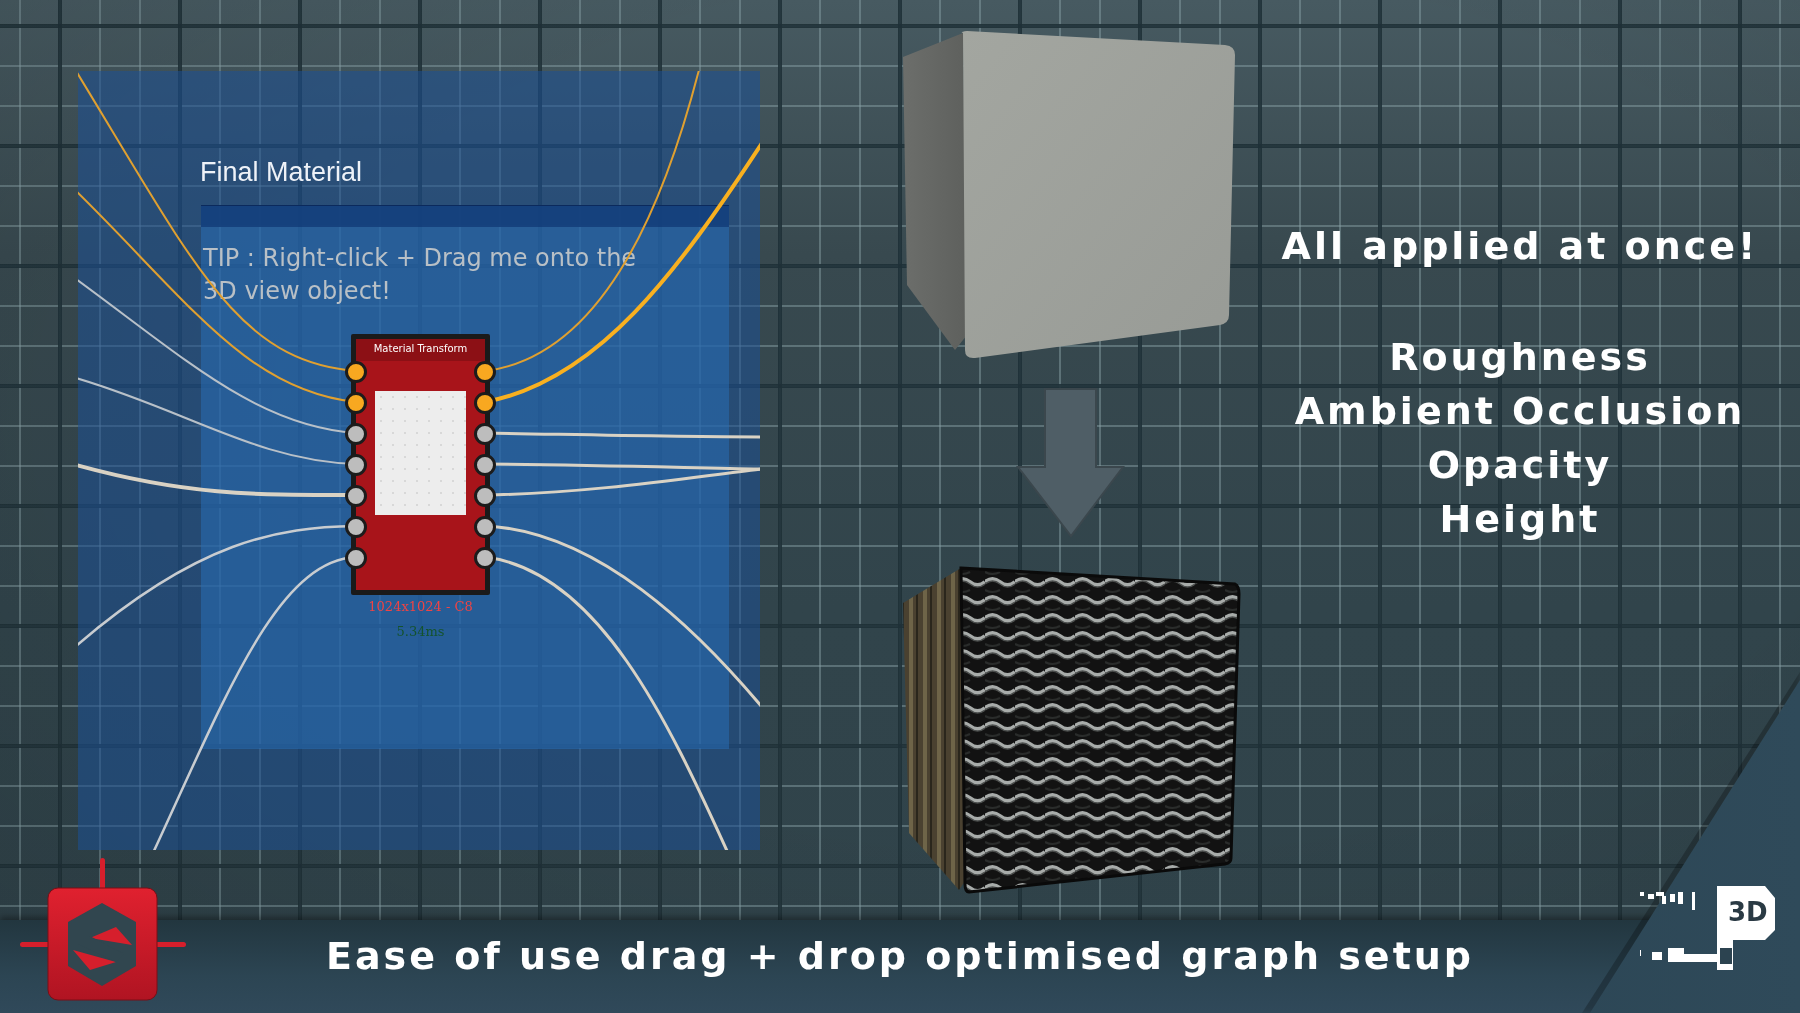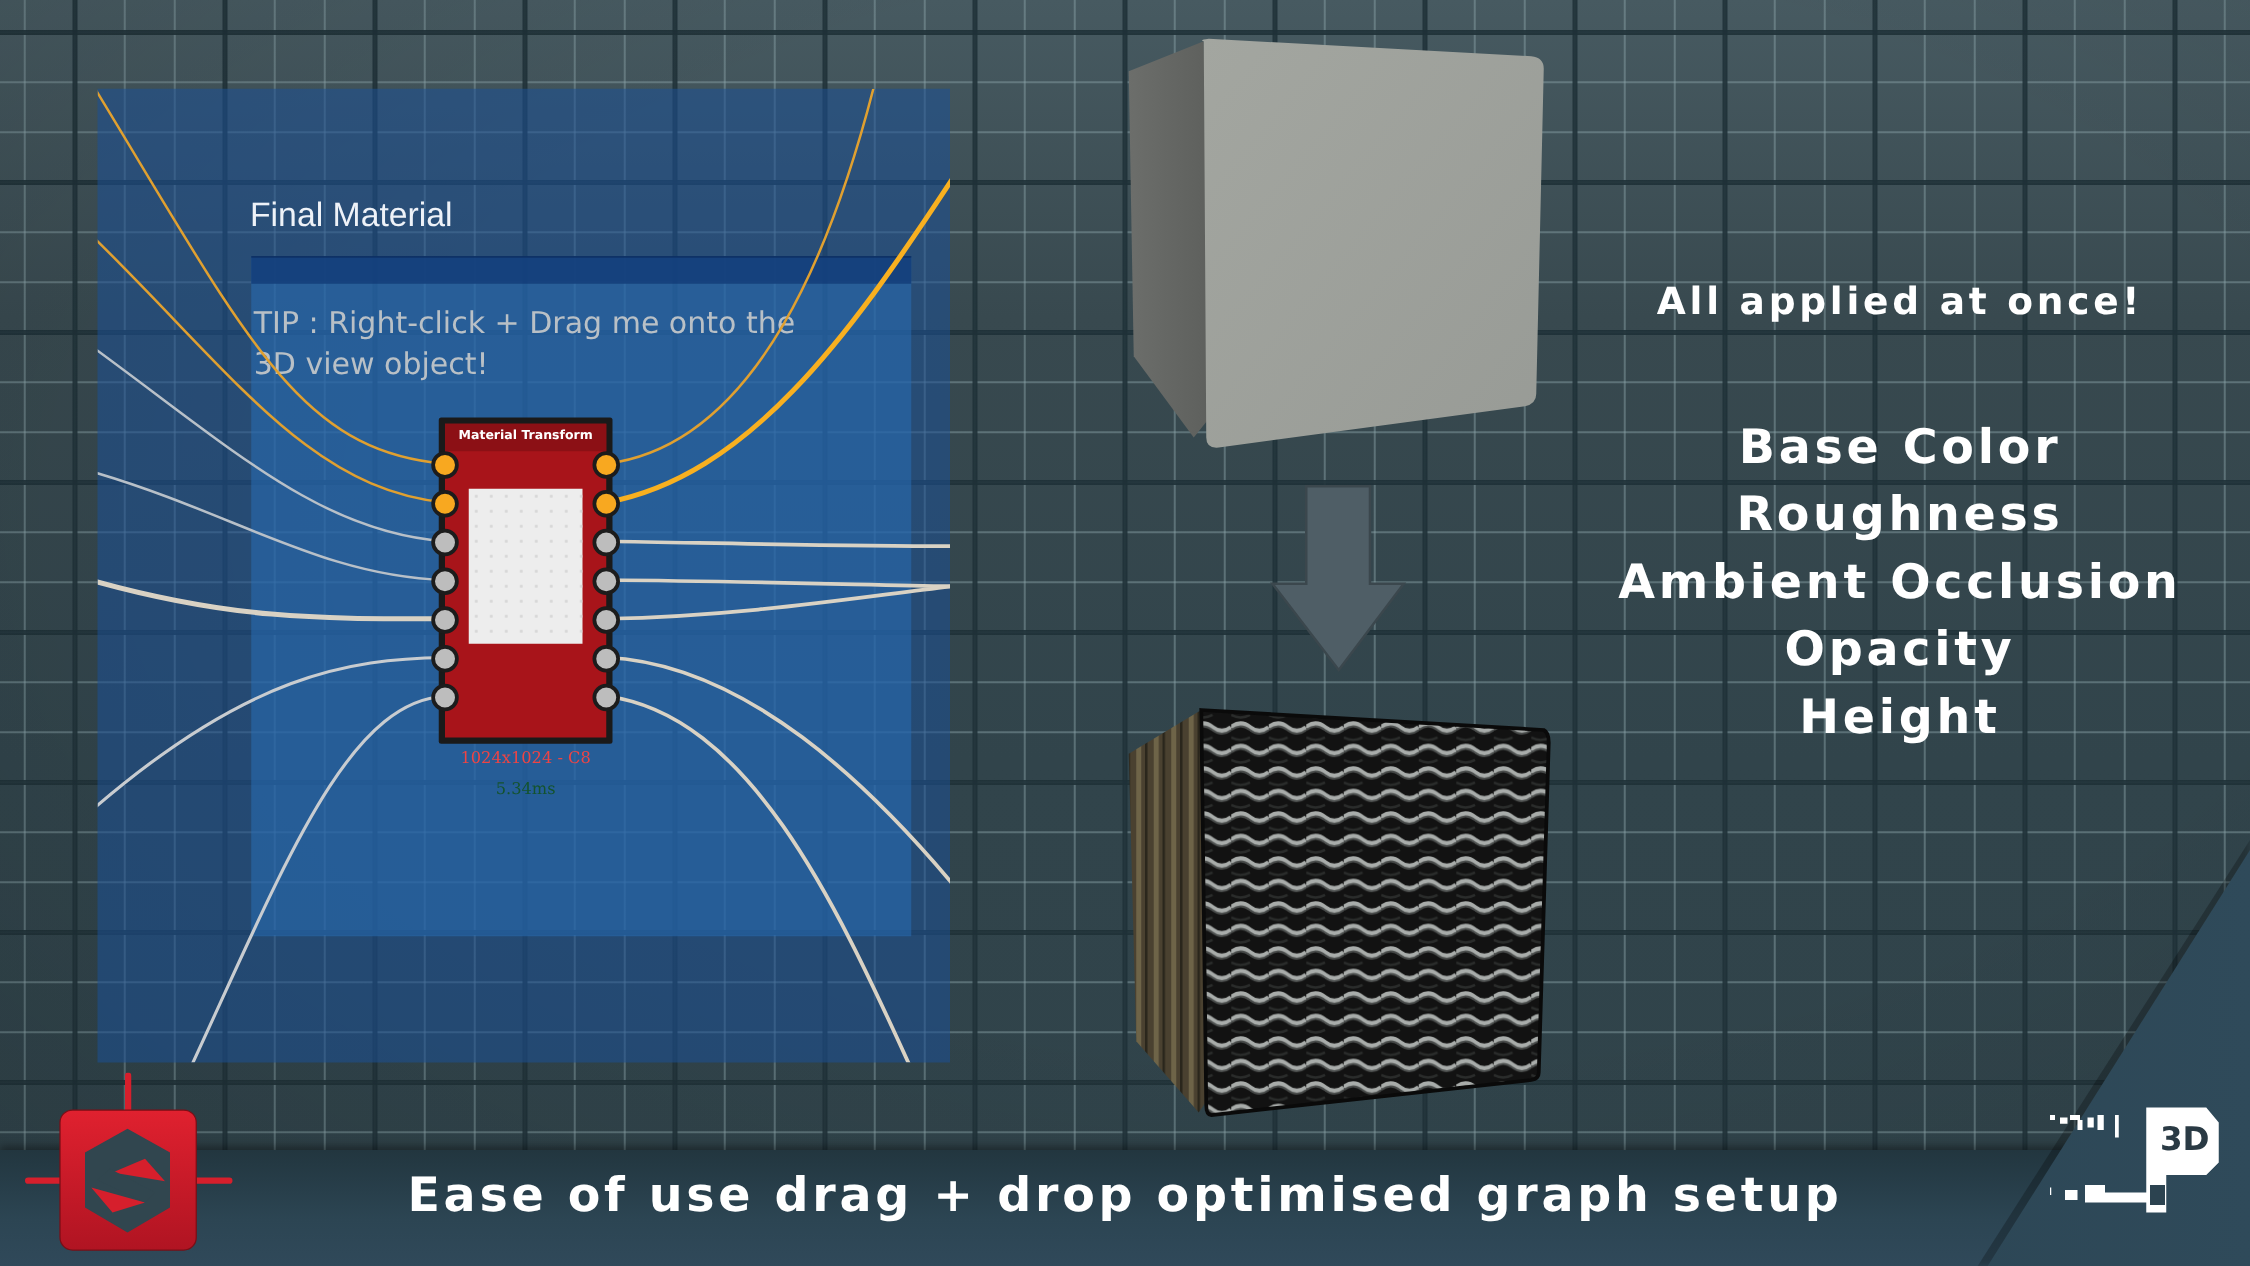--- a/index.html
+++ b/index.html
@@ -36,36 +36,36 @@
     position:absolute; left:123px; top:134px; width:528px; height:544px;
     background: rgba(40,110,180,0.55);
   }
   .frame-header { position:absolute; left:0; top:0; width:100%; height:21px; background: rgba(18,60,120,0.85); border-top:1px solid rgba(10,40,90,0.9); }
   .frame-tip { position:absolute; left:2px; top:37px; width:446px; color:#b9c0c6; font-size:24px; line-height:33px; }
   .wires { position:absolute; left:0; top:0; }
 
   .node { position:absolute; left:273px; top:263px; width:139px; height:261px; background:#1a1a1a; border-radius:2px; }
   .node-body { position:absolute; left:5px; top:5px; right:5px; bottom:5px; background:#a8141a; }
   .node-title-bar { position:absolute; left:0; right:0; top:0; height:22px; background:#8c1015; }
-  .node-title { position:absolute; left:0; right:0; top:4px; text-align:center; color:#fff; font-size:10px; font-weight:bold; font-family:"DejaVu Sans", sans-serif; }
+  .node-title { position:absolute; left:0; right:0; top:4px; text-align:center; color:#fff; font-size:10px; font-weight:normal; font-family:"DejaVu Sans", sans-serif; }
   .node-preview { position:absolute; left:19px; right:19px; top:52px; height:124px; background:#ededed;
     background-image: radial-gradient(circle, #d8d8d8 1px, transparent 1.5px); background-size: 12px 12px; }
   .port { position:absolute; width:16px; height:16px; border-radius:50%; border:3px solid #1c1c1c; box-sizing:content-box; }
   .port.y { background:#f8a820; }
   .port.g { background:#bdbdbd; }
   .node-res { position:absolute; left:273px; top:528px; width:139px; text-align:center; color:#ef4444; font-size:13px; font-family:"DejaVu Serif", serif; font-weight:normal; }
   .node-time { position:absolute; left:273px; top:553px; width:139px; text-align:center; color:#14532d; font-size:13px; font-family:"DejaVu Serif", serif; font-weight:normal; }
 
   
   .cube-svg { position:absolute; }
 
   .arrow { position:absolute; left:1015px; top:386px; }
 
   
-  .headline { position:absolute; left:1240px; top:224px; width:560px; text-align:center; color:#fff; font-size:30px; font-weight:bold; letter-spacing:3px; font-family:"DejaVu Sans", sans-serif; }
+  .headline { position:absolute; left:1240px; top:224px; width:560px; text-align:center; color:#fff; font-size:38px; font-weight:bold; letter-spacing:3px; font-family:"DejaVu Sans", sans-serif; }
   .channels { position:absolute; left:1240px; top:330px; width:560px; text-align:center; color:#fff; font-size:38px; font-weight:bold; letter-spacing:3px; line-height:54px; font-family:"DejaVu Sans", sans-serif; }
   .channels div { height:54px; }
 
   
   .bottom-bar {
     position:absolute; left:0; top:920px; width:1800px; height:93px;
     background: linear-gradient(180deg, #22363f 0%, #2c4553 60%, #30495a 100%);
     box-shadow: 0 -3px 6px rgba(0,0,0,0.35);
   }
   .corner {
@@ -182,21 +182,20 @@
       <rect x="7" y="0" width="2" height="12" fill="#2a261c"></rect>
     </pattern>
   </defs>
   <path d="M 8 45 L 66 10 L 72 320 L 64 332 L 14 275 Z" fill="url(#weaveside)"></path>
   <path d="M 66 10 L 340 26 Q 344 28 344 36 L 336 300 Q 336 305 330 306 L 74 334 Q 70 334 70 326 Z" fill="url(#weave)"></path>
   <path d="M 66 10 L 340 26 Q 344 28 344 36 L 336 300 Q 336 305 330 306 L 74 334 Q 70 334 70 326 Z" fill="none" stroke="#0a0a0a" stroke-width="3"></path>
 </svg>
 
 <div class="headline">All applied at once!</div>
 <div class="channels">
-  <div>Base Color</div>
   <div>Roughness</div>
   <div>Ambient Occlusion</div>
   <div>Opacity</div>
   <div>Height</div>
 </div>
 
 <div class="bottom-bar"></div>
 <div class="corner-shadow"></div>
 <div class="corner"></div>
 <div class="tagline">Ease of use drag + drop optimised graph setup</div>

